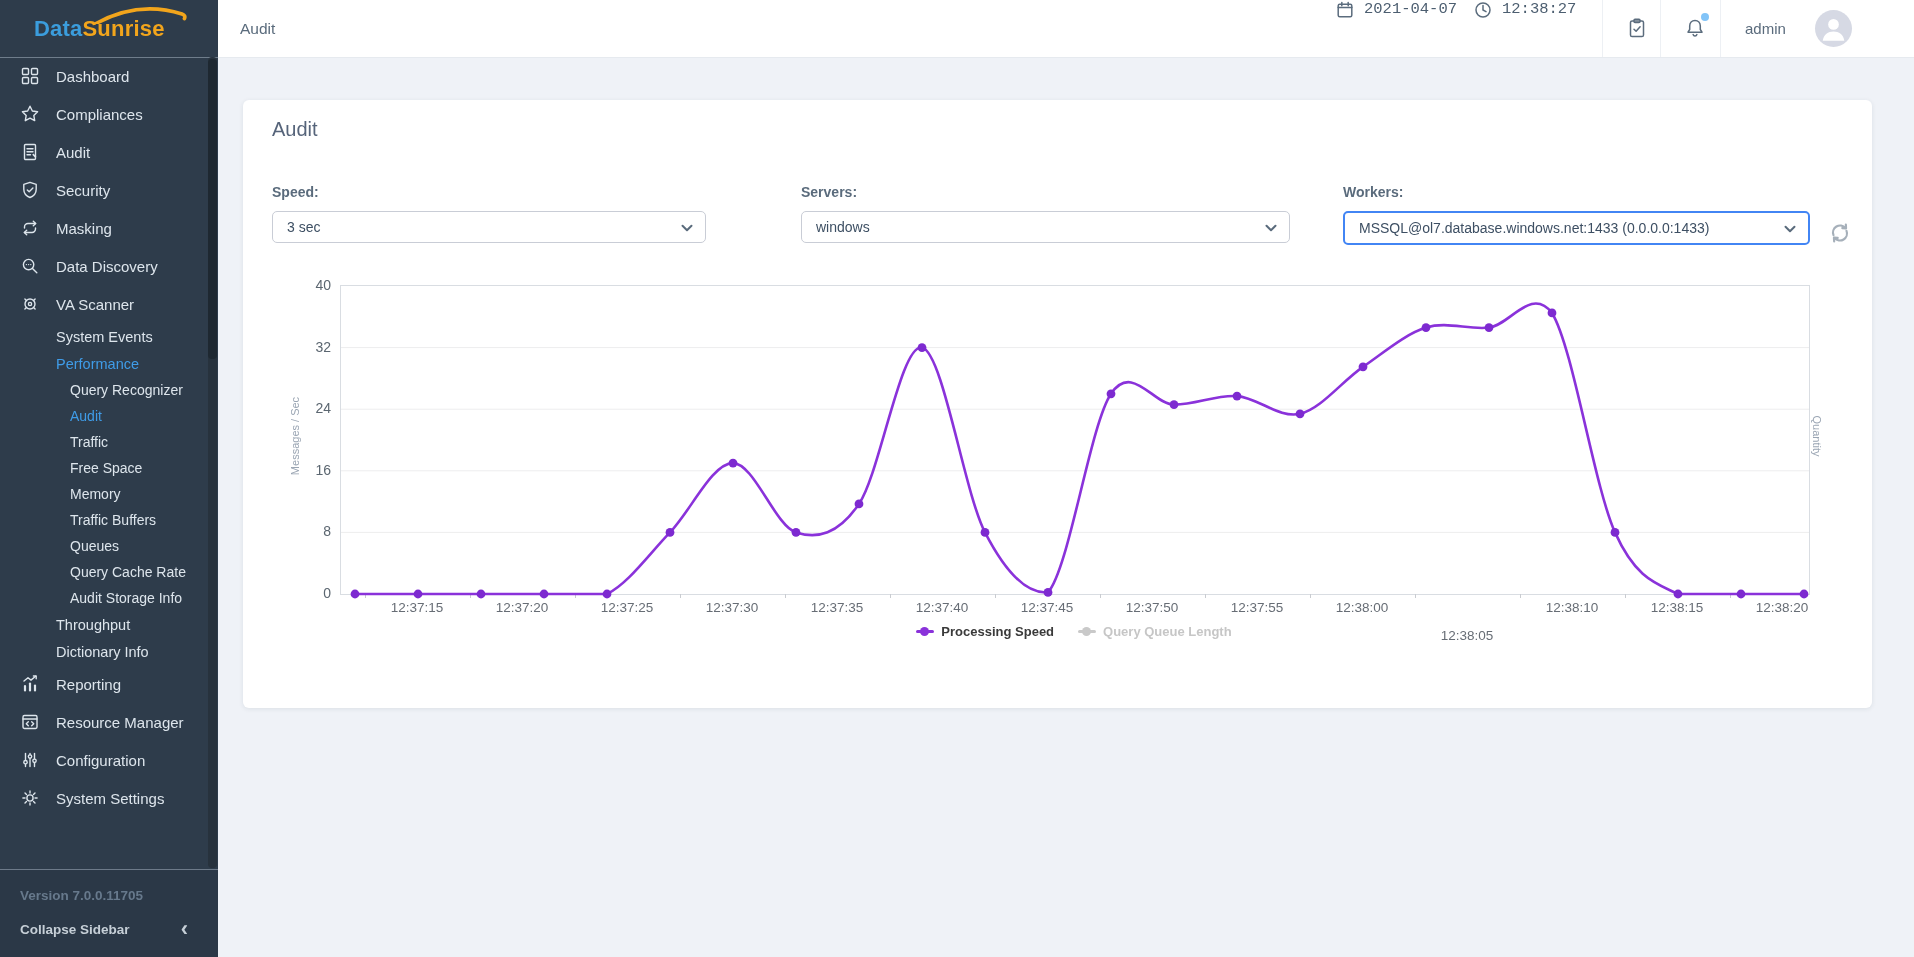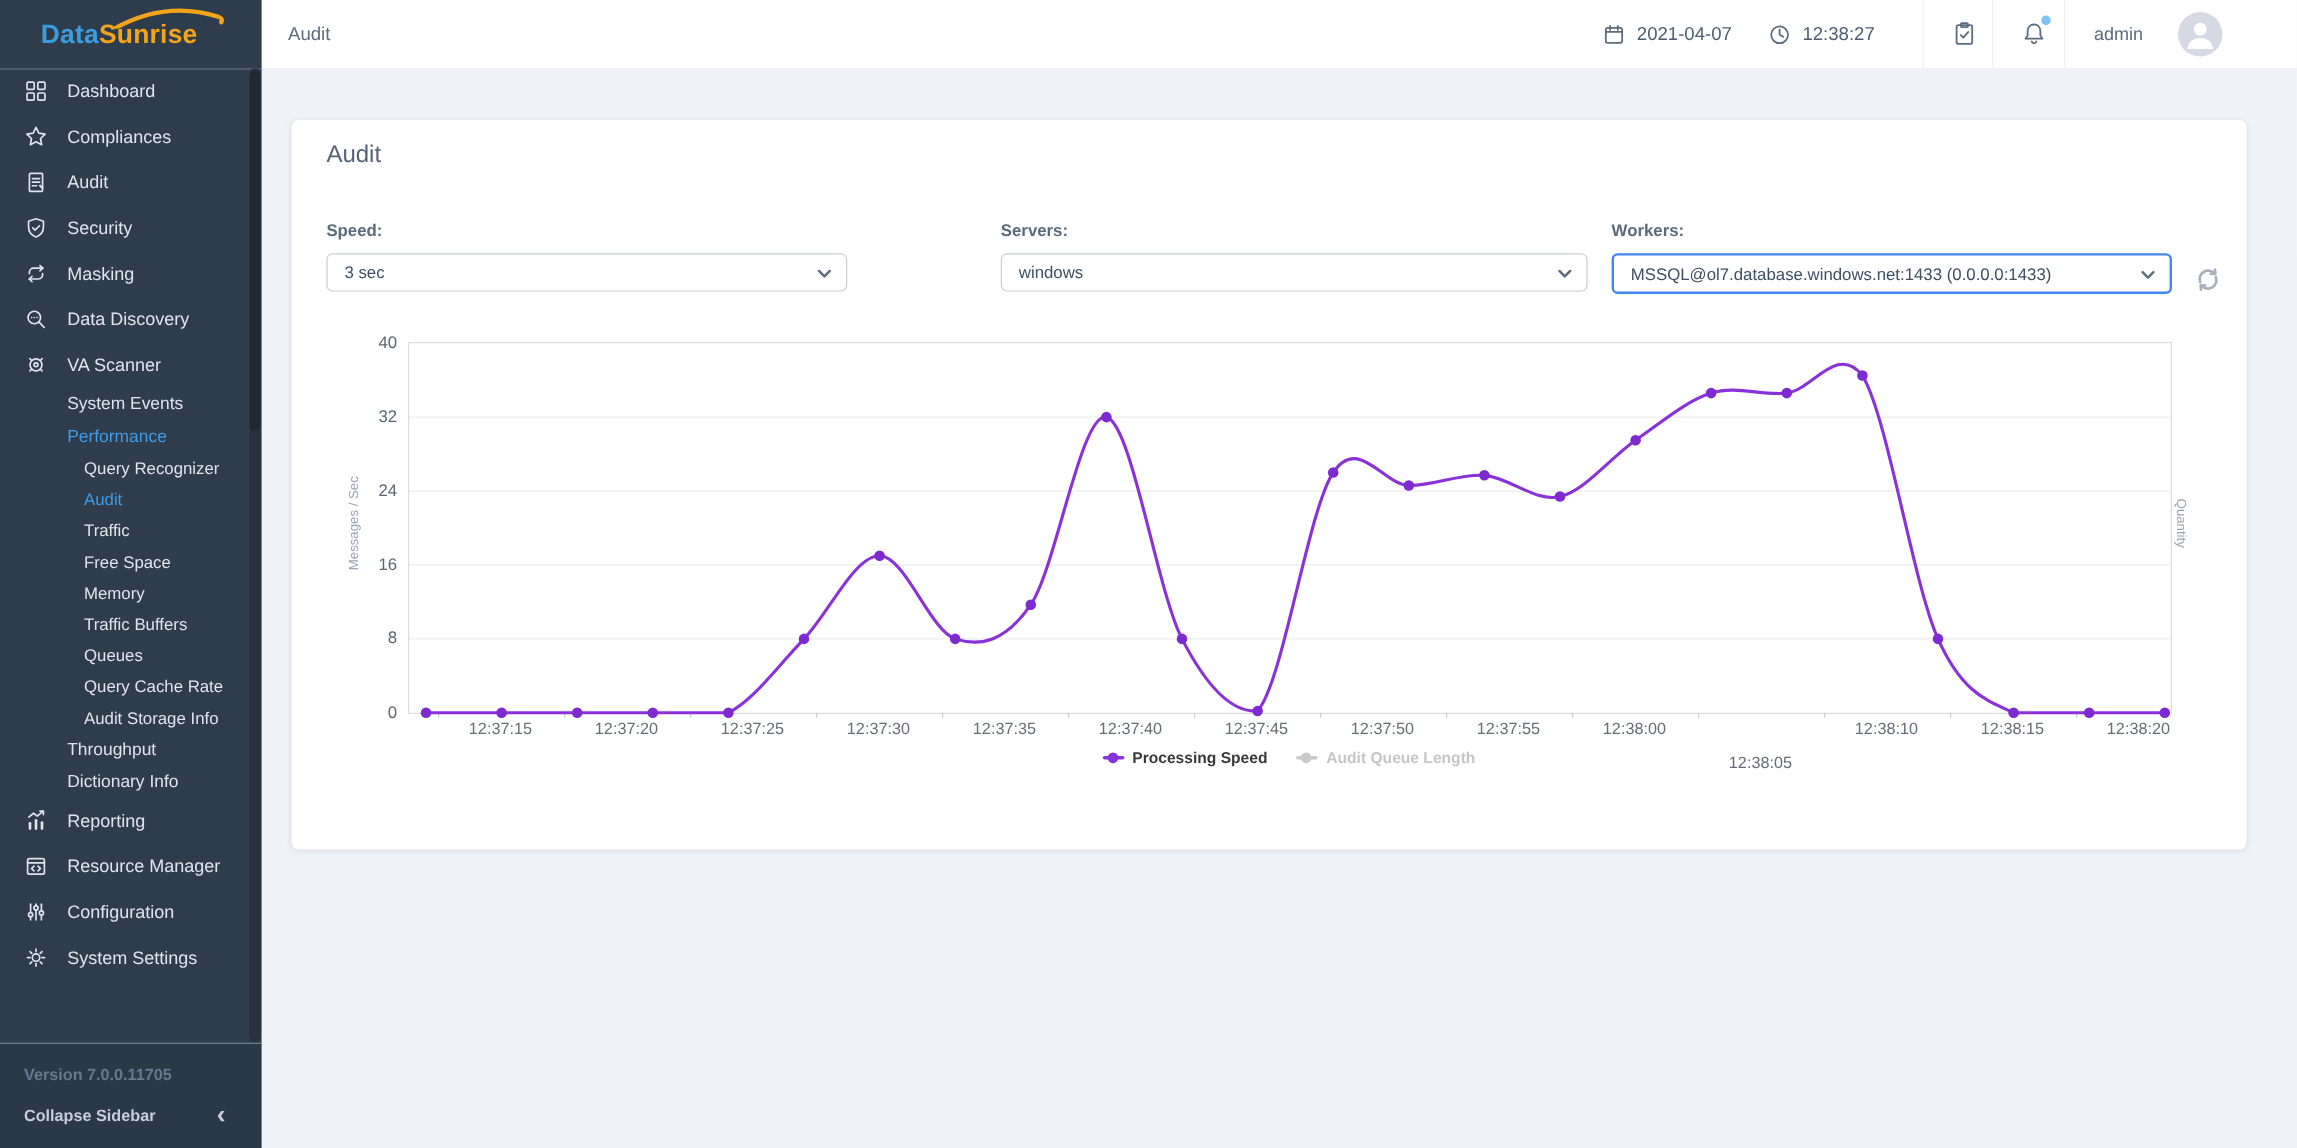--- a/index.html
+++ b/index.html
@@ -24,41 +24,41 @@
   .mi.active{color:#3f9ce8;}
   .sb-track{position:absolute;right:1px;top:57px;width:9px;height:811px;background:#27323d;border-radius:4px;}
   .sb-thumb{position:absolute;left:0;top:2px;width:9px;height:300px;background:#1e2831;border-radius:4px;}
   .sidebar-footer{position:absolute;left:0;top:869px;width:218px;height:88px;border-top:1px solid rgba(190,205,218,.45);background:rgba(0,0,0,.05);}
   .version{position:absolute;left:20px;top:18px;font-size:13.5px;font-weight:bold;color:#67798c;}
   .collapse{position:absolute;left:20px;top:52px;width:182px;font-size:13.5px;font-weight:bold;color:#c6cfd7;cursor:pointer;}
   .collapse-chevron{position:absolute;right:14px;top:-6px;font-size:22px;color:#c6cfd7;}
   
   .topbar{position:absolute;left:218px;top:0;width:1696px;height:57px;background:#fff;border-bottom:1px solid #e6eaef;z-index:4;}
   .topbar .page-title{position:absolute;left:22px;top:0;height:57px;line-height:57px;font-size:15.5px;color:#5a6b7c;}
-  .tb-group{position:absolute;top:0;height:58px;display:flex;align-items:center;gap:9px;color:#4c5e70;font-size:15.5px;}
+  .tb-group{position:absolute;top:0;height:58px;display:flex;align-items:flex-start;gap:9px;color:#4c5e70;font-size:15.5px;font-family:Liberation Mono, monospace;}
   .tb-group svg{display:block;stroke:#5b6c7d;fill:none;stroke-width:1.5;stroke-linecap:round;stroke-linejoin:round;}
   .tb-date{left:1117px;}
   .tb-time{left:1255px;}
   .tb-div{position:absolute;top:0;width:1px;height:57px;background:#edf0f4;}
   .tb-btn{position:absolute;top:17px;width:22px;height:22px;cursor:pointer;}
   .tb-btn svg{display:block;width:22px;height:22px;stroke:#5b6c7d;fill:none;stroke-width:1.5;stroke-linecap:round;stroke-linejoin:round;}
   .bell-dot{position:absolute;right:-3px;top:-4px;width:8px;height:8px;border-radius:50%;background:#82c4f8;}
   .tb-user{position:absolute;left:1527px;top:0;height:57px;line-height:57px;font-size:15px;color:#5a6b7c;cursor:pointer;}
   .avatar{position:absolute;left:1597px;top:10px;width:37px;height:37px;border-radius:50%;background:#d6d9e4;overflow:hidden;cursor:pointer;}
   
   .main{position:absolute;left:218px;top:57px;width:1696px;height:900px;background:#eff2f7;}
   .card{position:absolute;left:25px;top:43px;width:1629px;height:608px;background:#fff;border-radius:6px;box-shadow:0 1px 5px rgba(25,39,60,.09);}
   .card-title{position:absolute;left:29px;top:18px;font-size:20px;color:#56647a;}
   .filter{position:absolute;top:84px;}
   .filter .flabel{font-size:14px;font-weight:bold;color:#5a6b7c;margin-bottom:11px;}
   .select{position:relative;height:32px;border:1px solid #c9cdd6;border-radius:5px;background:#fff;display:flex;align-items:center;padding:0 34px 0 14px;font-size:14px;color:#3d4f63;cursor:pointer;box-sizing:border-box;}
   .select .chev{position:absolute;right:11px;top:9px;}
   .select .chev svg{display:block;stroke:#5a6b7c;fill:none;stroke-width:2;stroke-linecap:round;stroke-linejoin:round;}
   .f-speed{left:29px;width:434px;}
-  .f-servers{left:591px;width:489px;}
+  .f-servers{left:558px;width:489px;}
   .f-workers{left:1100px;width:467px;}
   .f-workers .select{border:2px solid #4285f4;height:34px;}
   .refresh-btn{position:absolute;left:1584px;top:120px;width:26px;height:26px;cursor:pointer;}
   .refresh-btn svg{display:block;width:26px;height:26px;stroke:#a6b0ba;fill:none;stroke-width:2;stroke-linecap:round;stroke-linejoin:round;}
   
   .plot{position:absolute;left:97px;top:185px;width:1468px;height:308px;border:1px solid #d9dde2;box-sizing:content-box;}
   .plot svg{position:absolute;left:0;top:0;overflow:visible;}
   .ytick{position:absolute;width:52px;left:36px;text-align:right;font-size:14px;color:#5b6670;}
   .xtick{position:absolute;width:90px;text-align:center;top:500px;font-size:13.5px;color:#676d75;}
   .axis-title{position:absolute;font-size:11px;color:#9aa5b3;white-space:nowrap;}
@@ -424,17 +424,17 @@
     <div class="axis-title axis-left">Messages / Sec</div>
     <div class="axis-title axis-right">Quantity</div>
 
     <div class="legend">
       <div class="legend-item">
         <span class="lmark" id="lmark0" style="background: rgb(138, 50, 218);"></span>
         <span>Processing Speed</span>
       </div>
       <div class="legend-item disabled">
         <span class="lmark" id="lmark1" style="background: rgb(201, 201, 201);"></span>
-        <span>Audit Queue Length</span>
+        <span>Query Queue Length</span>
       </div>
     </div>
   </section>
 </main>
 
 </body></html>

